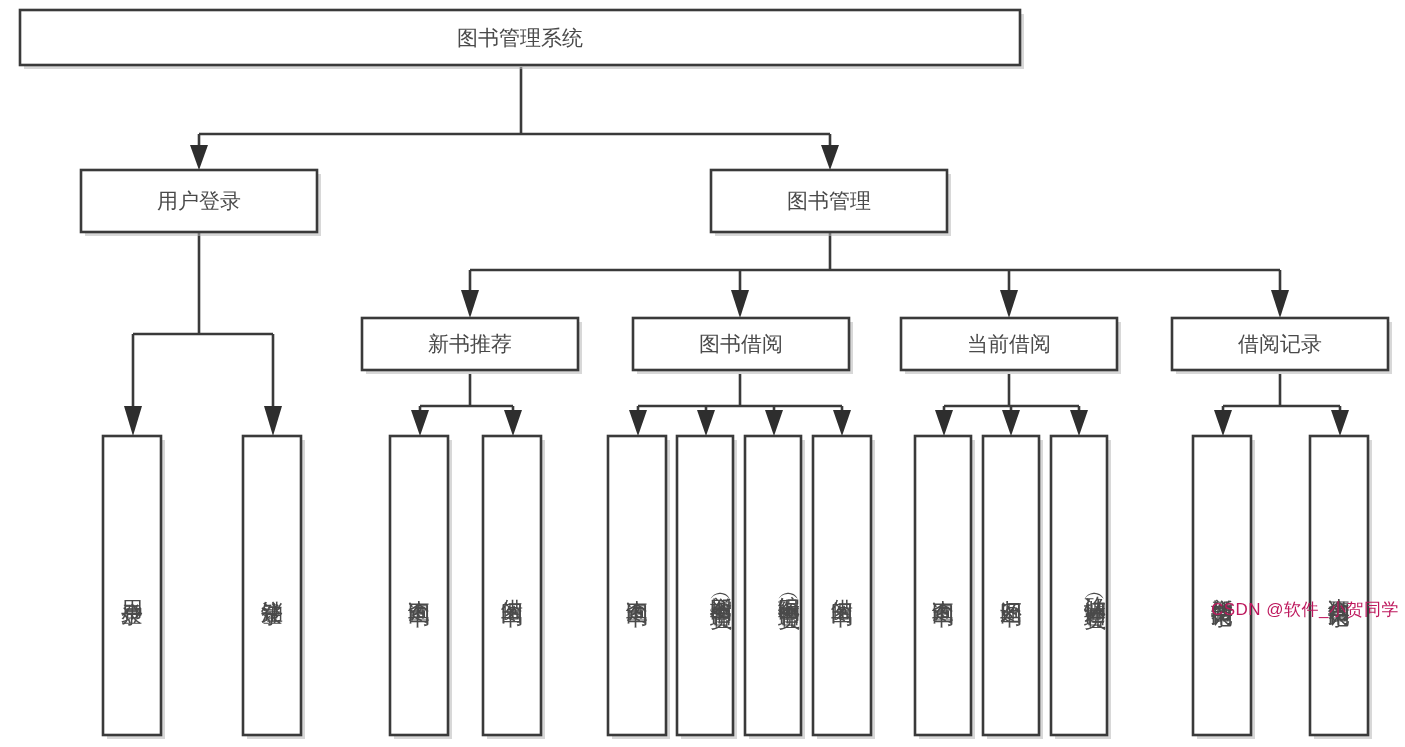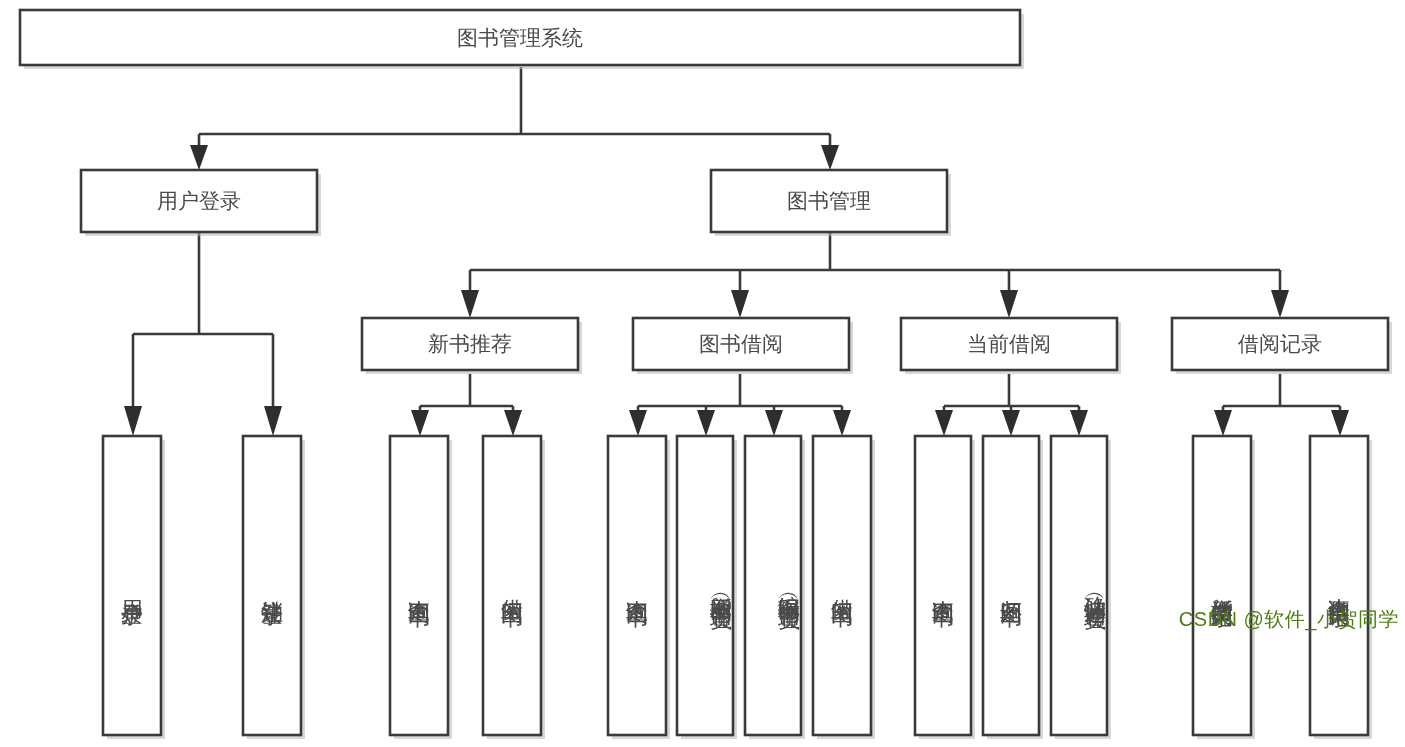--- a/index.html
+++ b/index.html
@@ -47,24 +47,24 @@
   text.node-label {
     fill: #4a4a4a;
     font-family: "Liberation Sans", "DejaVu Sans", sans-serif;
     font-size: 21px;
     text-anchor: middle;
     dominant-baseline: middle;
   }
   .watermark {
     position: absolute;
     right: 6px;
-    bottom: 8px;
+    bottom: 20px;
     font-family: "Liberation Sans", "DejaVu Sans", sans-serif;
-    font-size: 20px;
-    color: #4d7c0f;
+    font-size: 17px;
+    color: #be185d;
     letter-spacing: 0.5px;
     white-space: nowrap;
     user-select: none;
   }
 </style>
 </head>
 <body>
 
 <div id="chart-root">
   <svg class="diagram" viewBox="0 0 1405 747" xmlns="http://www.w3.org/2000/svg">

